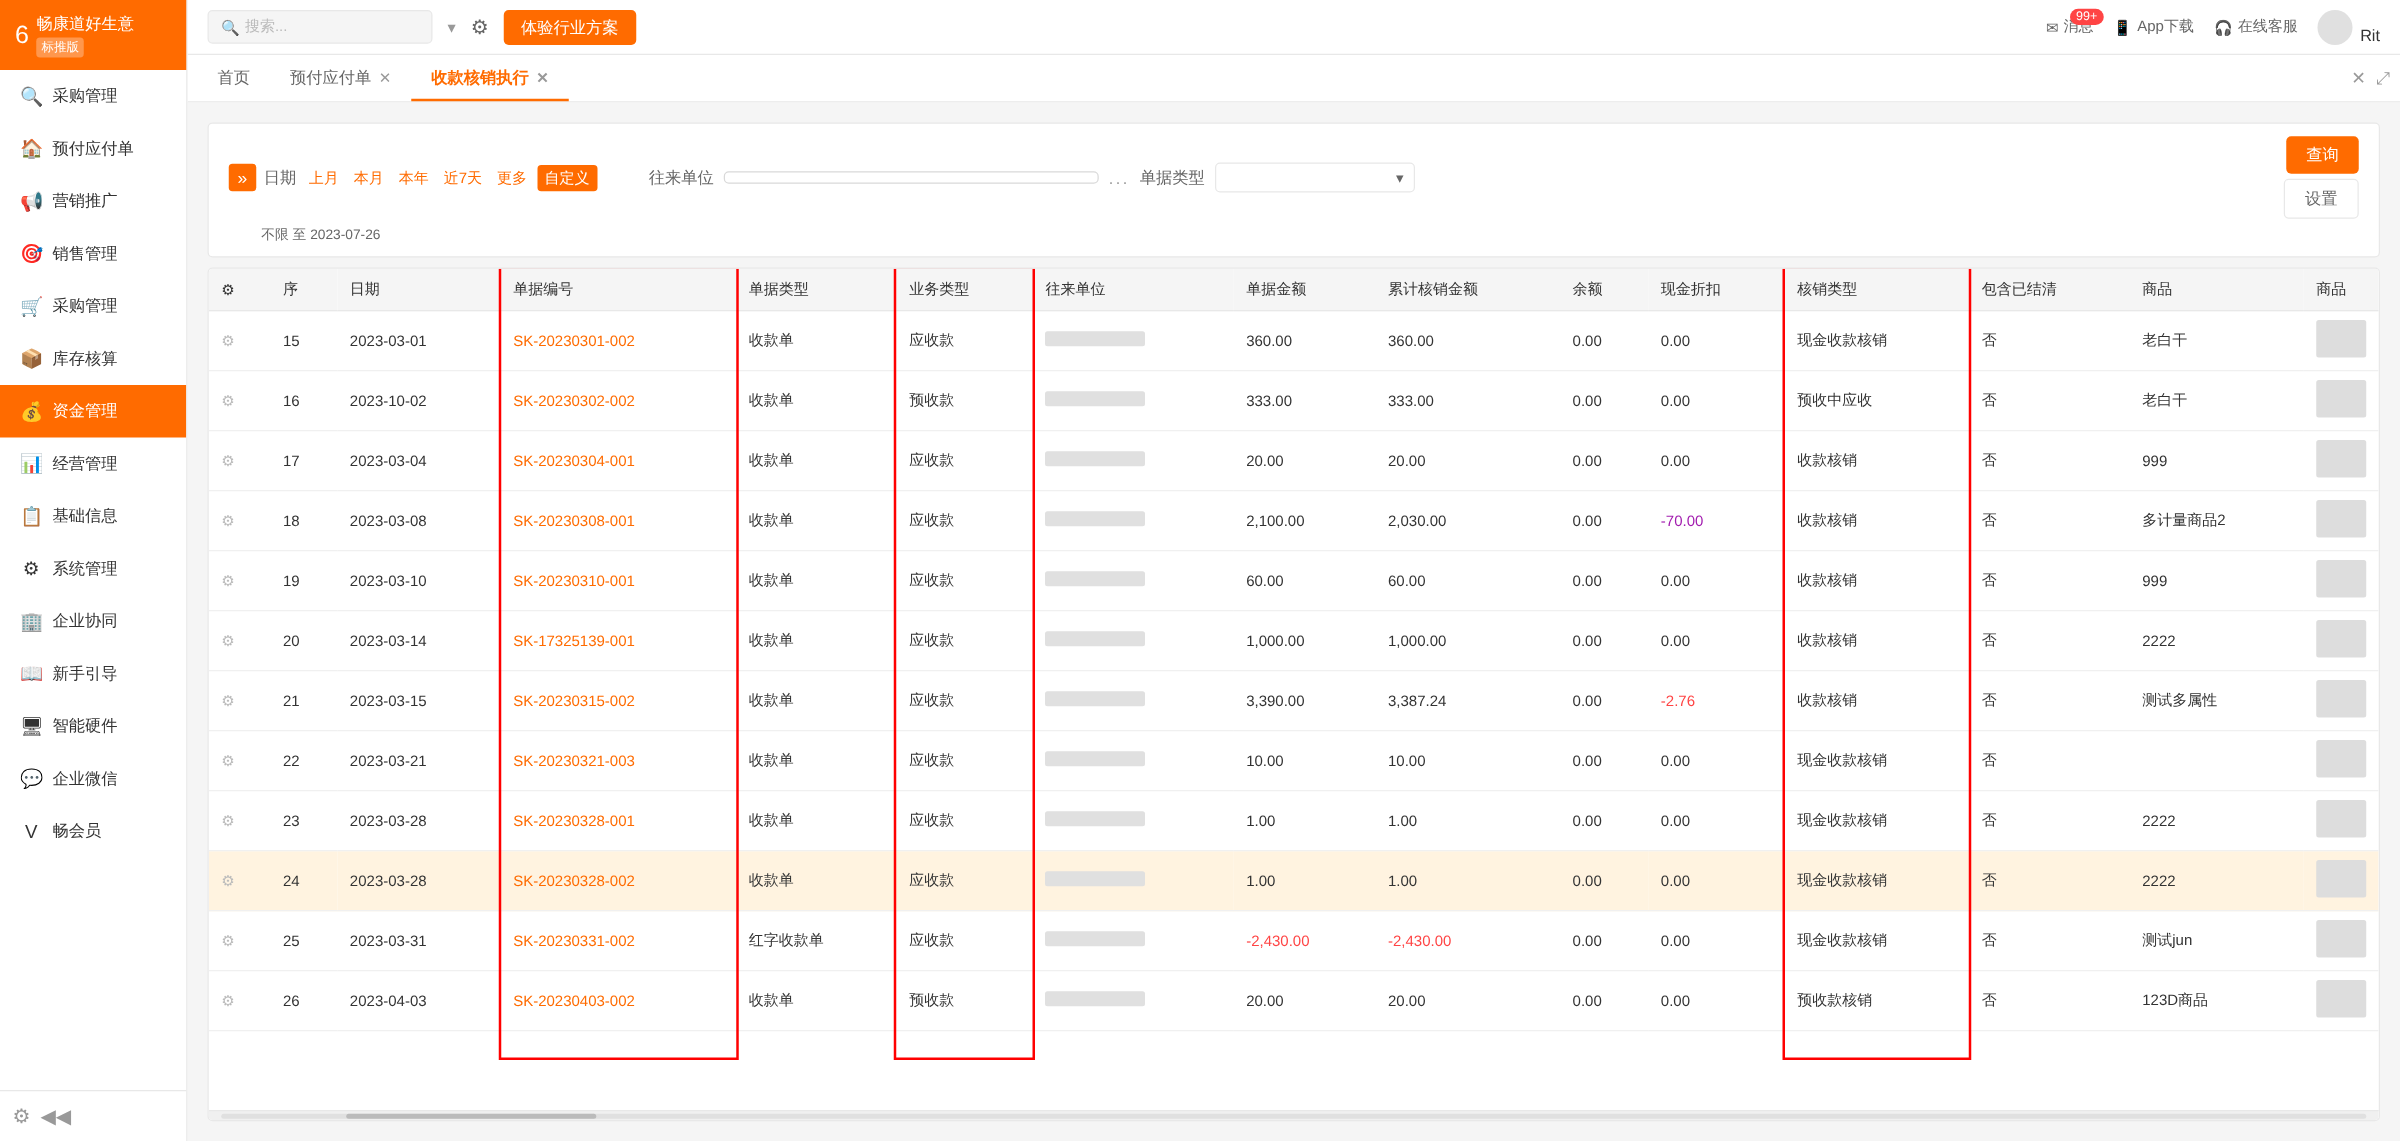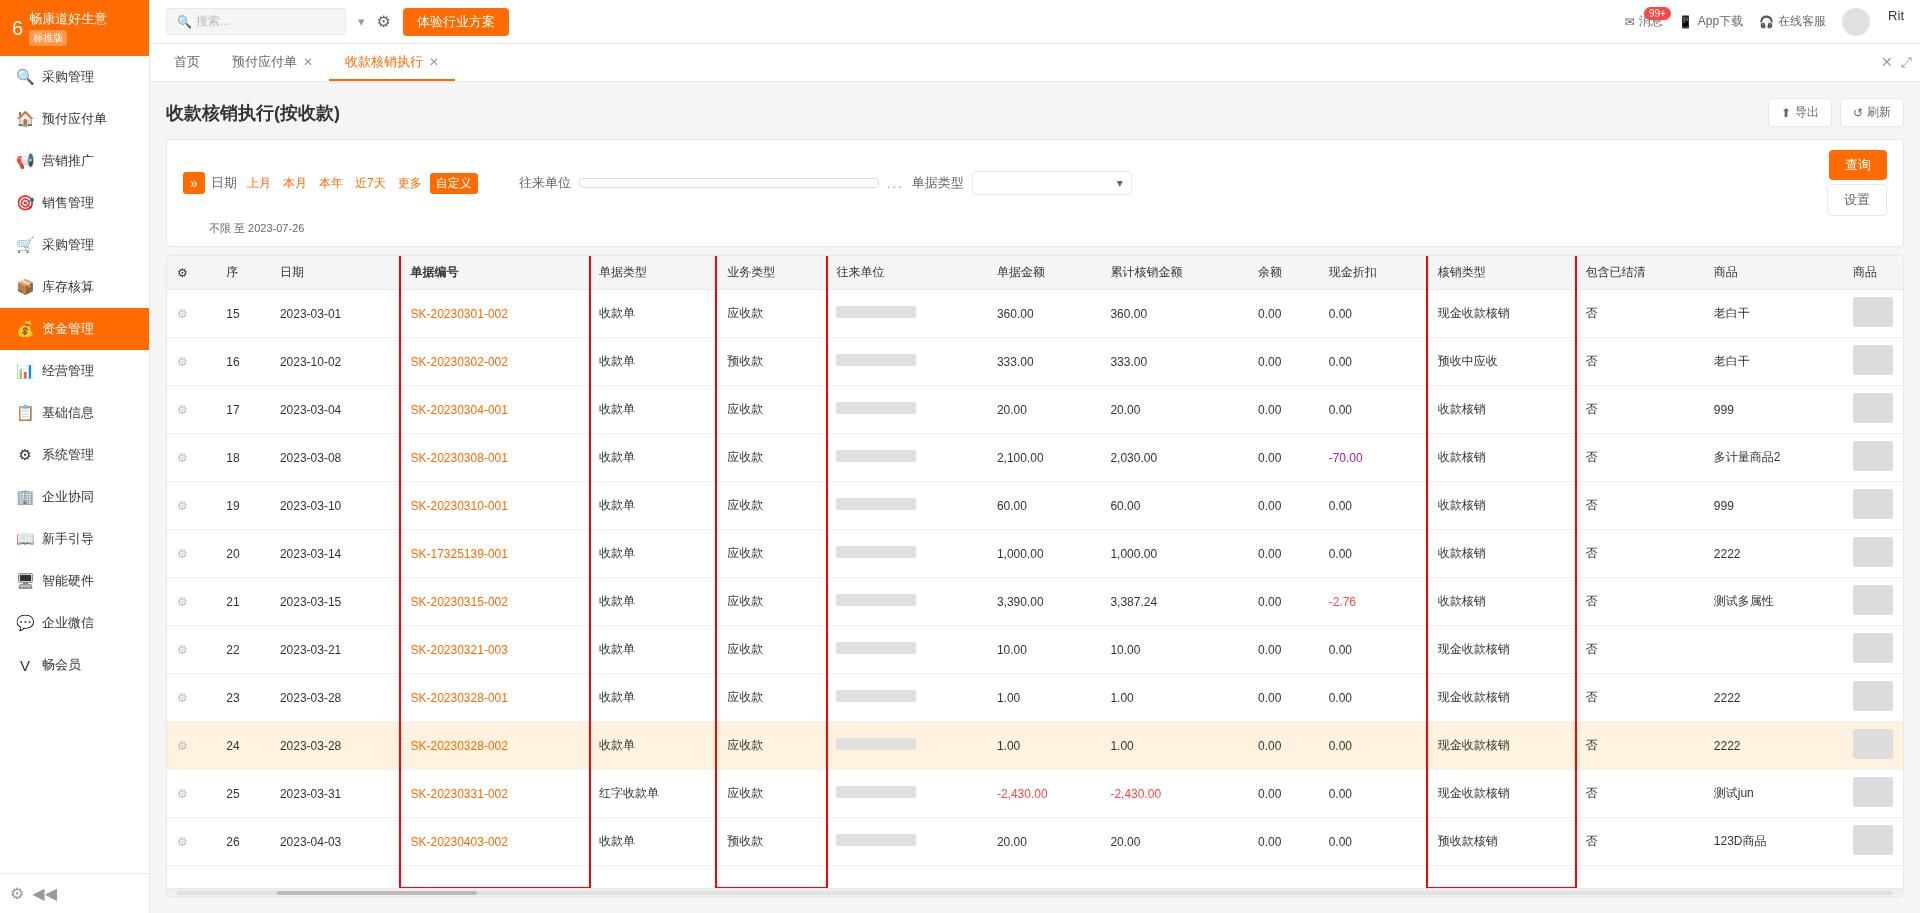--- a/index.html
+++ b/index.html
@@ -29,21 +29,21 @@
     .topbar-spacer { flex: 1; }
     .topbar-right { display: flex; align-items: center; gap: 16px; }
     .topbar-msg { display: flex; align-items: center; gap: 4px; color: #666; font-size: 12px; cursor: pointer; position: relative; }
     .msg-badge { background: #ff4444; color: #fff; border-radius: 10px; padding: 1px 5px; font-size: 10px; position: absolute; top: -6px; right: -8px; }
     .topbar-icon-btn { display: flex; align-items: center; gap: 4px; color: #666; font-size: 12px; cursor: pointer; }
     .topbar-avatar { width: 28px; height: 28px; background: #e0e0e0; border-radius: 50%; }
 
     
     .tabs { background: #fff; border-bottom: 1px solid #e8e8e8; display: flex; align-items: center; padding: 0 8px; height: 38px; }
     .tab { padding: 8px 16px; cursor: pointer; font-size: 13px; color: #666; border-bottom: 2px solid transparent; display: flex; align-items: center; gap: 6px; }
-    .tab.active { color: #ff6b00; border-bottom: 2px solid #ff6b00; font-weight: 400; align-items: center; }
+    .tab.active { color: #ff6b00; border-bottom: 2px solid #ff6b00; font-weight: 700; align-items: center; }
     .tab-close { color: #999; font-size: 12px; }
     .tabs-right { margin-left: auto; display: flex; gap: 8px; }
     .tab-win-btn { color: #999; cursor: pointer; font-size: 14px; }
 
     
     .content { flex: 1; overflow: hidden; display: flex; flex-direction: column; padding: 16px; background: #f5f5f5; }
     .page-header { display: flex; align-items: center; justify-content: space-between; margin-bottom: 12px; }
     .page-title { font-size: 18px; font-weight: bold; color: #333; }
     .page-actions { display: flex; gap: 8px; }
     .btn-outline { border: 1px solid #e8e8e8; background: #fff; color: #666; border-radius: 4px; padding: 5px 12px; cursor: pointer; font-size: 12px; display: flex; align-items: center; gap: 4px; }
@@ -177,21 +177,21 @@
         <span class="msg-badge">99+</span>
       </div>
       <div class="topbar-icon-btn">
         <span>📱</span>
         <span>App下载</span>
       </div>
       <div class="topbar-icon-btn">
         <span>🎧</span>
         <span>在线客服</span>
       </div>
-      <div style="display:flex;align-items:flex-start;gap:18px;">
+      <div style="display:flex;align-items:flex-end;gap:6px;">
         <div class="topbar-avatar"></div>
         <span style="font-size:13px;color:#333;">Rit</span>
       </div>
     </div>
   </div>
 
   <div class="tabs">
     <div class="tab">
       <span>首页</span>
     </div>
@@ -204,33 +204,20 @@
       <span class="tab-close">✕</span>
     </div>
     <div class="tabs-right">
       <span class="tab-win-btn">✕</span>
       <span class="tab-win-btn">⤢</span>
     </div>
   </div>
 
   <div class="content">
 
-    <div class="page-header">
-      <h2 class="page-title">收款核销执行(按收款)</h2>
-      <div class="page-actions">
-        <button class="btn-outline">
-          <span>⬆</span>
-          <span>导出</span>
-        </button>
-        <button class="btn-outline">
-          <span>↺</span>
-          <span>刷新</span>
-        </button>
-      </div>
-    </div>
 
     <div class="filter-bar">
       <div class="filter-row">
         <div style="display:flex;align-items:center;gap:6px;min-width:320px;">
           <button style="background:#ff6b00;color:#fff;border:none;border-radius:3px;width:22px;height:22px;cursor:pointer;font-size:14px;display:flex;align-items:center;justify-content:center;">»</button>
           <span class="filter-label">日期</span>
           <div class="filter-date-btns">
             <button class="filter-date-btn">上月</button>
             <button class="filter-date-btn">本月</button>
             <button class="filter-date-btn">本年</button>
@@ -260,21 +247,21 @@
     </div>
 
     <div class="table-container">
       <div class="table-scroll">
         <table>
           <thead>
             <tr>
               <th><span>⚙</span></th>
               <th>序</th>
               <th>日期</th>
-              <th style="position:relative;font-weight:bold;">
+              <th style="position:relative;">
                 <span>单据编号</span>
                 <div style="position:absolute;top:-2px;left:-2px;right:-2px;bottom:-600px;border:2px solid red;pointer-events:none;z-index:5;"></div>
               </th>
               <th>单据类型</th>
               <th style="position:relative;">
                 <span>业务类型</span>
                 <div style="position:absolute;top:-2px;left:-2px;right:-2px;bottom:-600px;border:2px solid red;pointer-events:none;z-index:5;"></div>
               </th>
               <th>往来单位</th>
               <th>单据金额</th>

